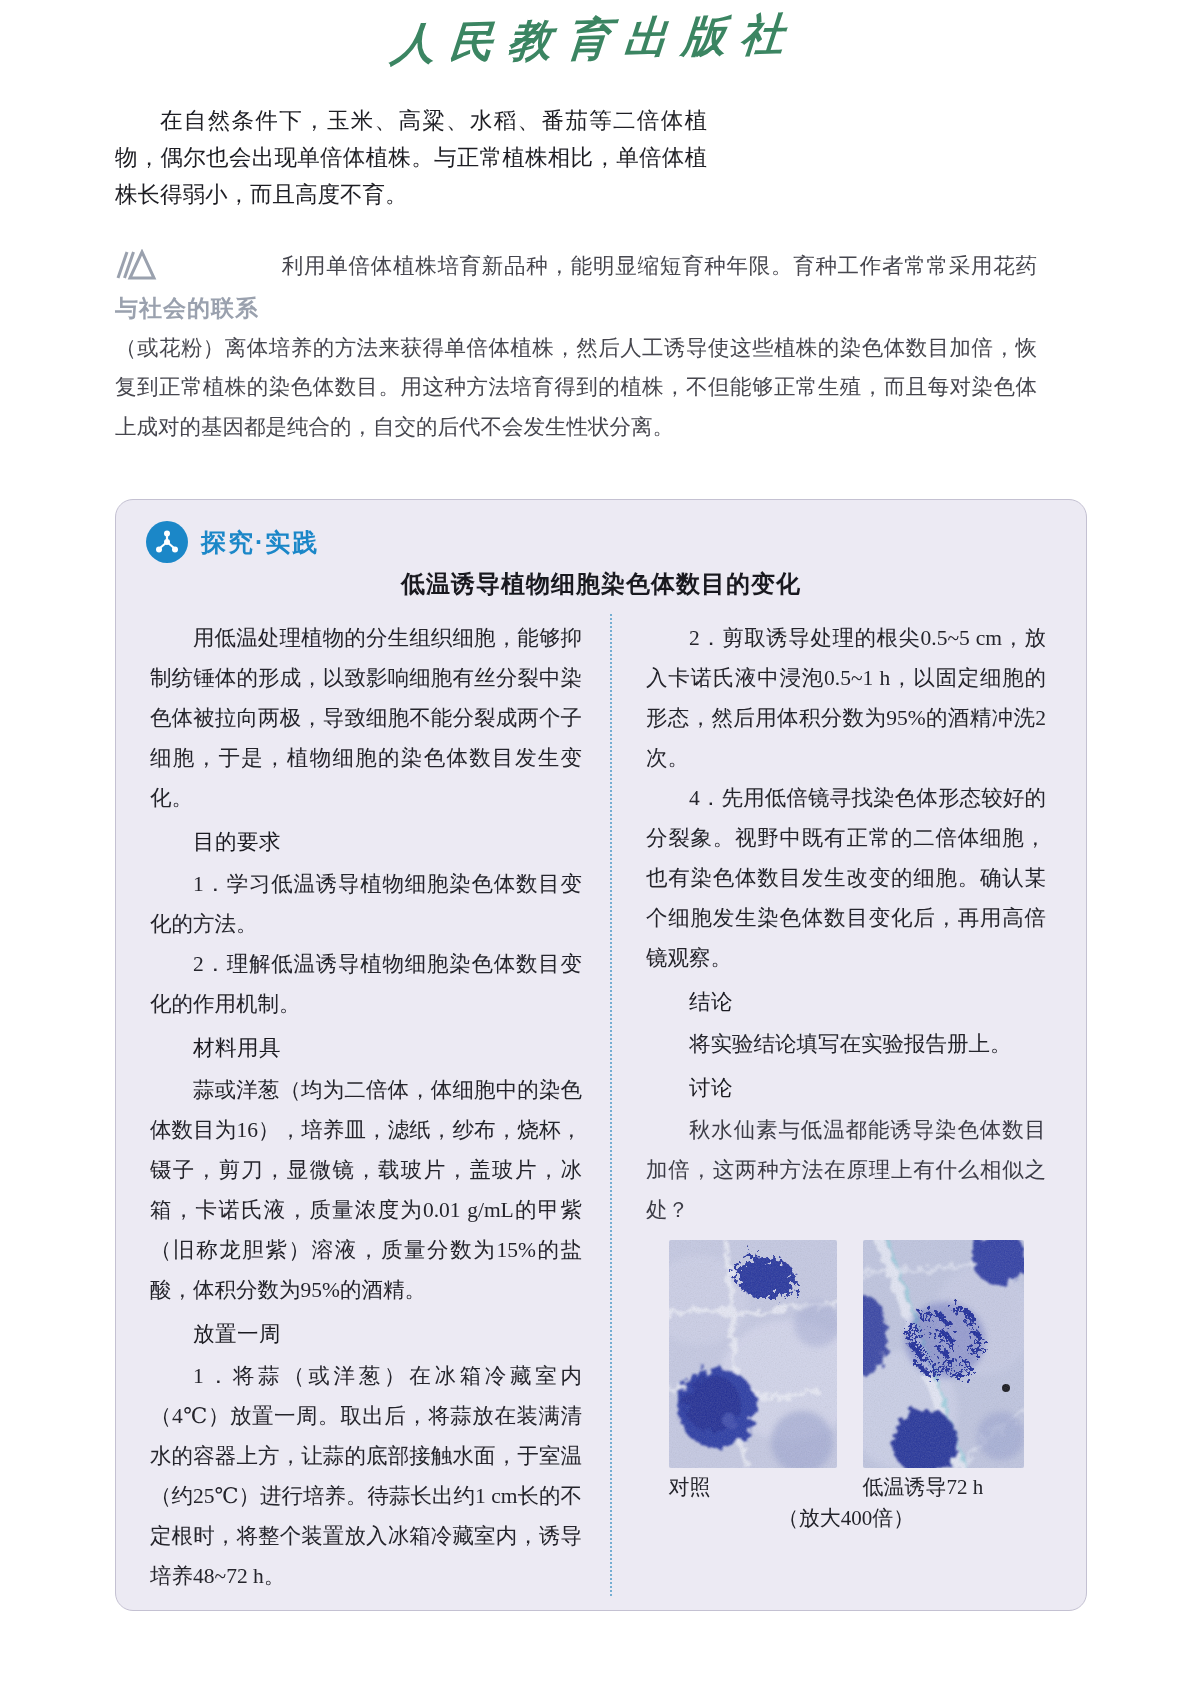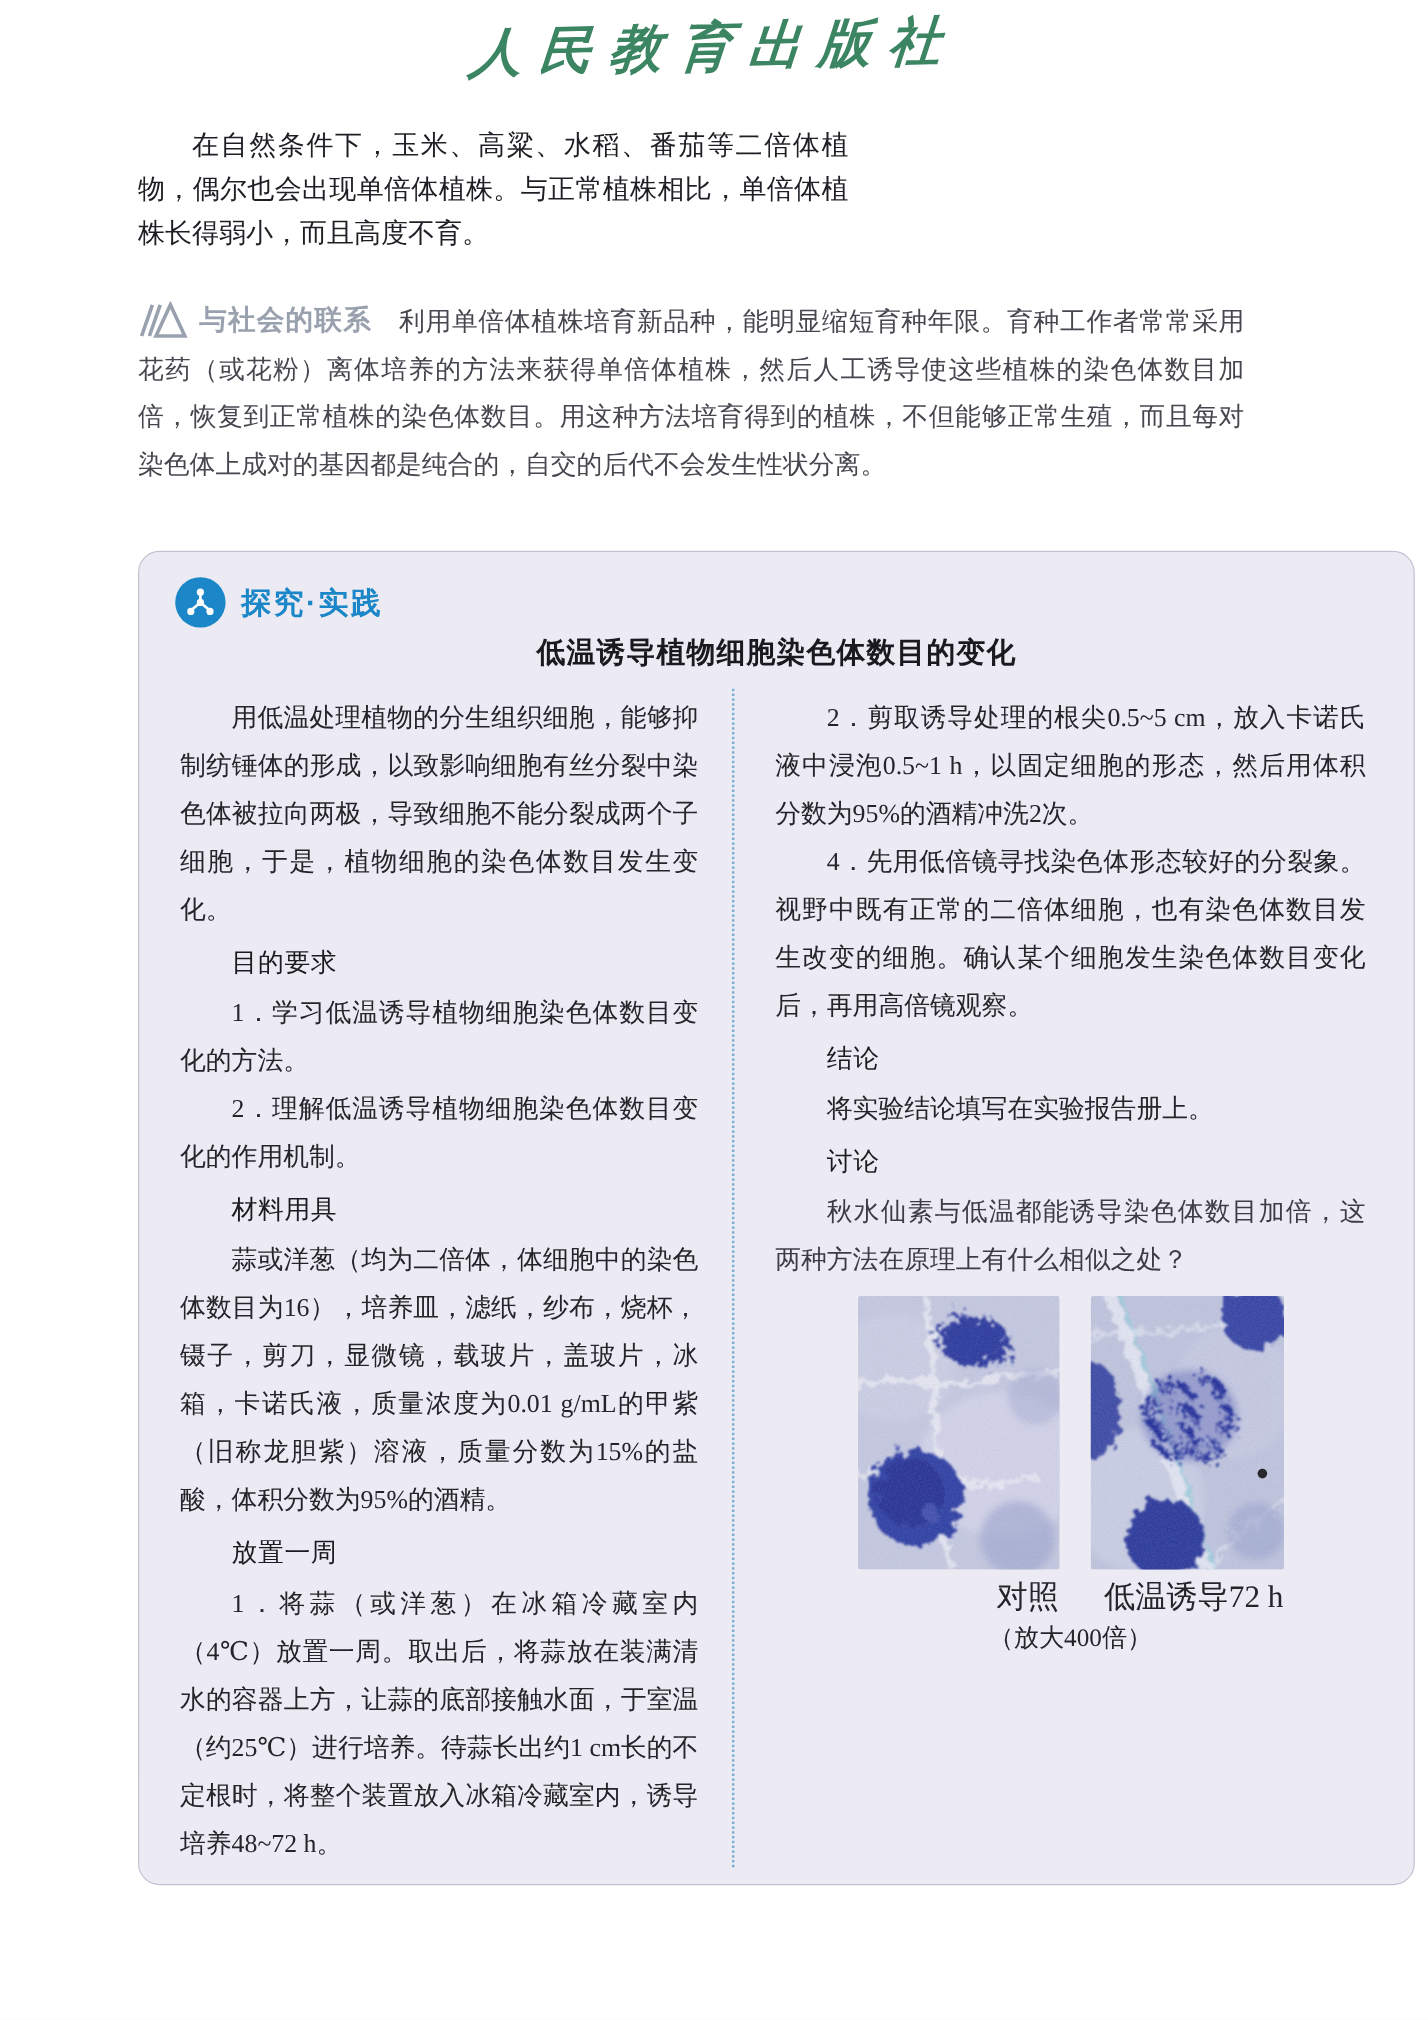--- a/index.html
+++ b/index.html
@@ -39,36 +39,37 @@
   .society{
     margin:34px 0 0 115px;
     width:922px;
     font-size:21.5px;
     line-height:39.5px;
     text-align:justify;
     color:#46464e;
   }
   .society-badge{
     display:inline-flex;
-    align-items:center;
+    align-items:flex-start;
     gap:9px;
     margin-right:22px;
     vertical-align:-7px;
+    flex-direction:column;
   }
   .society-badge .label{
     font-family:"Liberation Sans","DejaVu Sans",sans-serif;
     font-weight:bold;
     font-size:23px;
     color:#9aa1ae;
     letter-spacing:1px;
   }
   
   .activity-box{
     margin:52px 0 0 115px;
-    width:1064px;
+    width:972px;
     box-sizing:border-box;
     background:#eceaf3;
     border:1.5px solid #c4c1d2;
     border-radius:18px;
     padding:20px 0 14px 0;
   }
   .activity-header{
     display:flex;
     align-items:center;
     gap:13px;
@@ -136,22 +137,22 @@
     gap:26px;
   }
   .fig-images svg{display:block;border-radius:2px;}
   .fig-captions{
     display:flex;
     justify-content:center;
     gap:26px;
     margin-top:5px;
   }
   .fig-captions .cap{
-    font-size:26px;
-    text-align:right;
+    font-size:21px;
+    text-align:left;
     color:#24242b;
   }
   .cap-left{width:168px;}
   .cap-right{width:161px;}
   .fig-main-caption,.fig-sub-caption{
     text-align:center;
     font-size:21px;
     line-height:35px;
     color:#24242b;
   }

